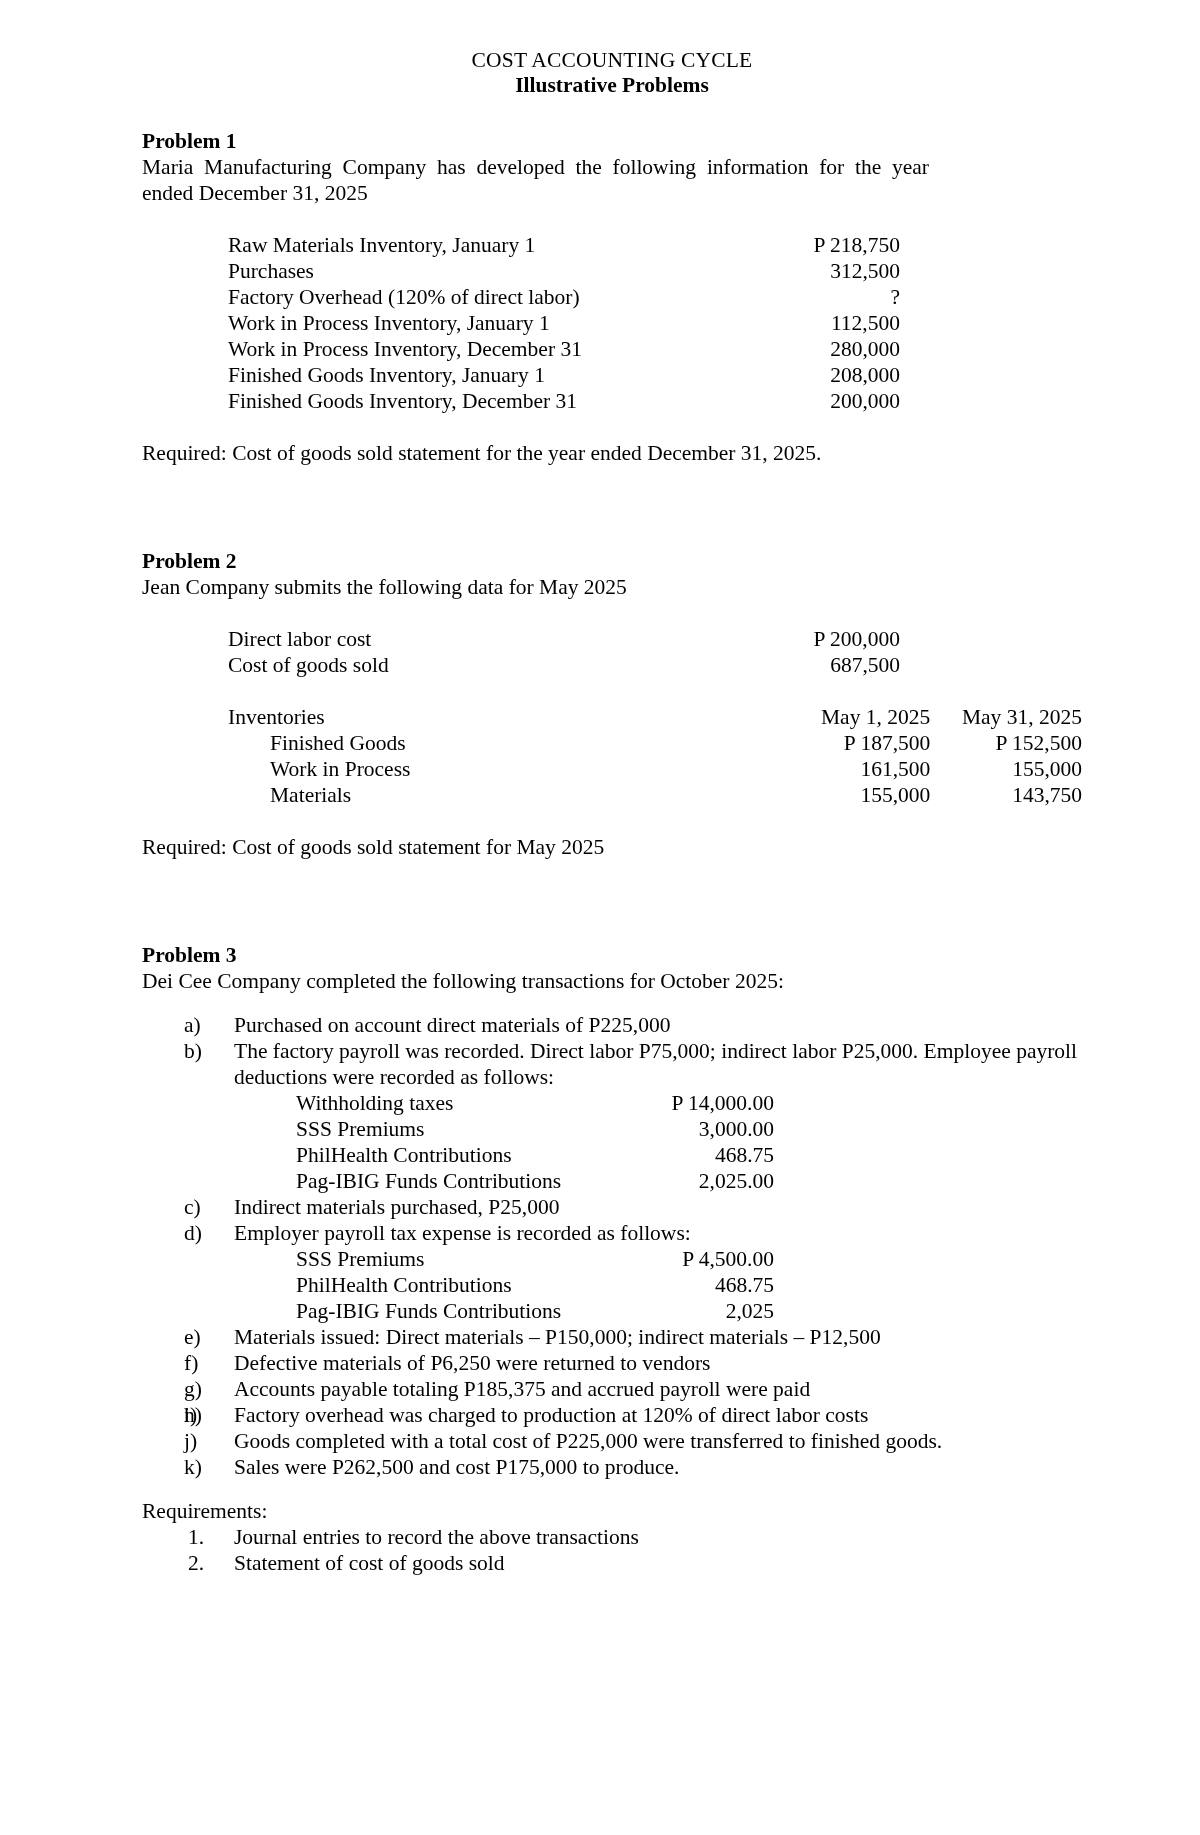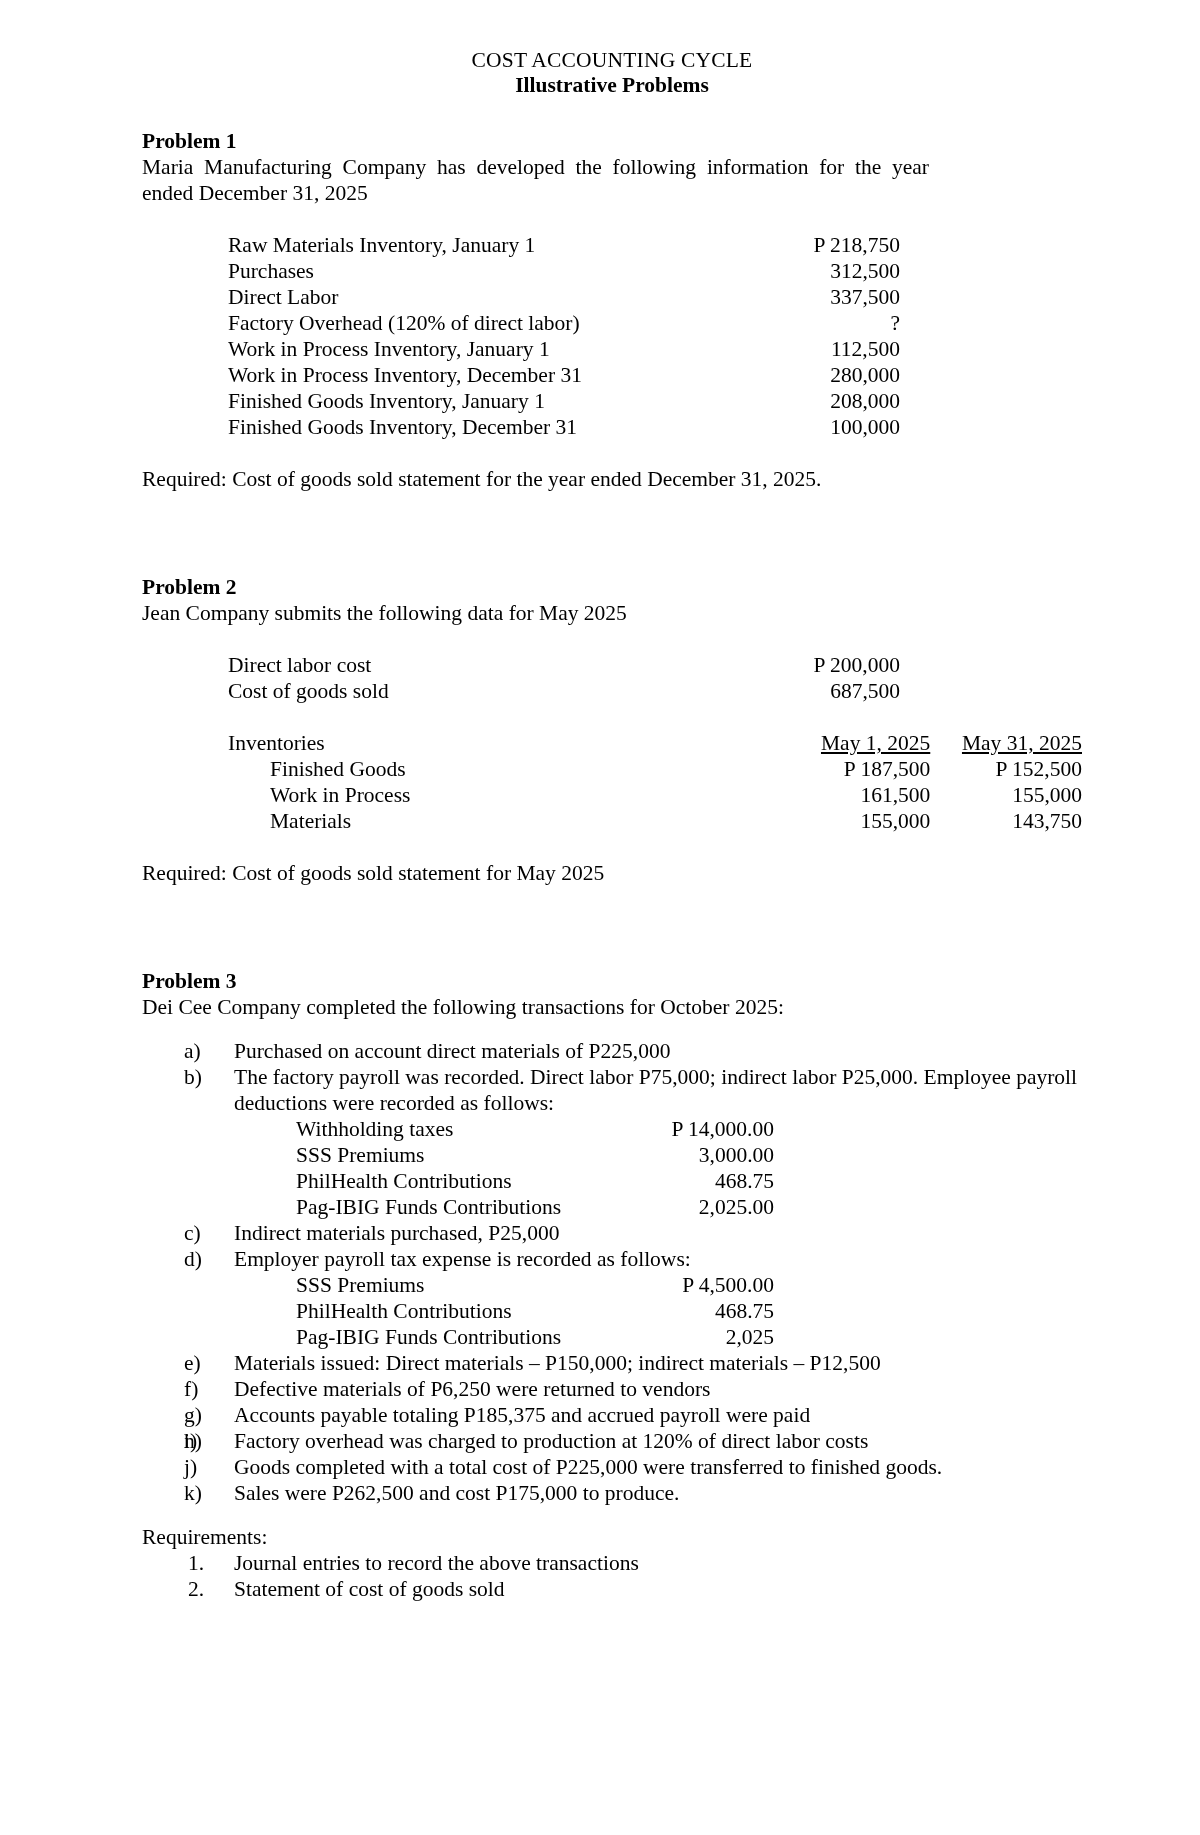--- a/index.html
+++ b/index.html
@@ -68,21 +68,20 @@
   .col-amt {
     text-align: right;
     width: 172px;
   }
   .col-amt2 {
     text-align: right;
     width: 130px;
     padding-left: 22px !important;
   }
   .hdr-underline {
-    text-decoration: underline;
     text-align: right;
     margin-top: 36px;
   }
   .indent-1 { padding-left: 42px !important; }
 
   
   .letter-list {
     margin: 0;
     padding: 0;
     list-style: none;
@@ -144,42 +143,38 @@
     <tbody>
       <tr>
         <td class="col-label">Raw Materials Inventory, January 1</td>
         <td class="col-amt">P 218,750</td>
       </tr>
       <tr>
         <td class="col-label">Purchases</td>
         <td class="col-amt">312,500</td>
       </tr>
       <tr>
-        <td class="col-label">Direct Labor</td>
-        <td class="col-amt">337,500</td>
-      </tr>
-      <tr>
         <td class="col-label">Factory Overhead (120% of direct labor)</td>
         <td class="col-amt">?</td>
       </tr>
       <tr>
         <td class="col-label">Work in Process Inventory, January 1</td>
         <td class="col-amt">112,500</td>
       </tr>
       <tr>
         <td class="col-label">Work in Process Inventory, December 31</td>
         <td class="col-amt">280,000</td>
       </tr>
       <tr>
         <td class="col-label">Finished Goods Inventory, January 1</td>
         <td class="col-amt">208,000</td>
       </tr>
       <tr>
         <td class="col-label">Finished Goods Inventory, December 31</td>
-        <td class="col-amt">100,000</td>
+        <td class="col-amt">200,000</td>
       </tr>
     </tbody>
   </table>
 
   <div class="spacer-md"></div>
   <div class="body-line">Required: Cost of goods sold statement for the year ended December 31, 2025.</div>
 
   <div class="spacer-lg"></div>
   <div class="prob-head">Problem 2</div>
   <div class="body-line">Jean Company submits the following data for May 2025</div>

